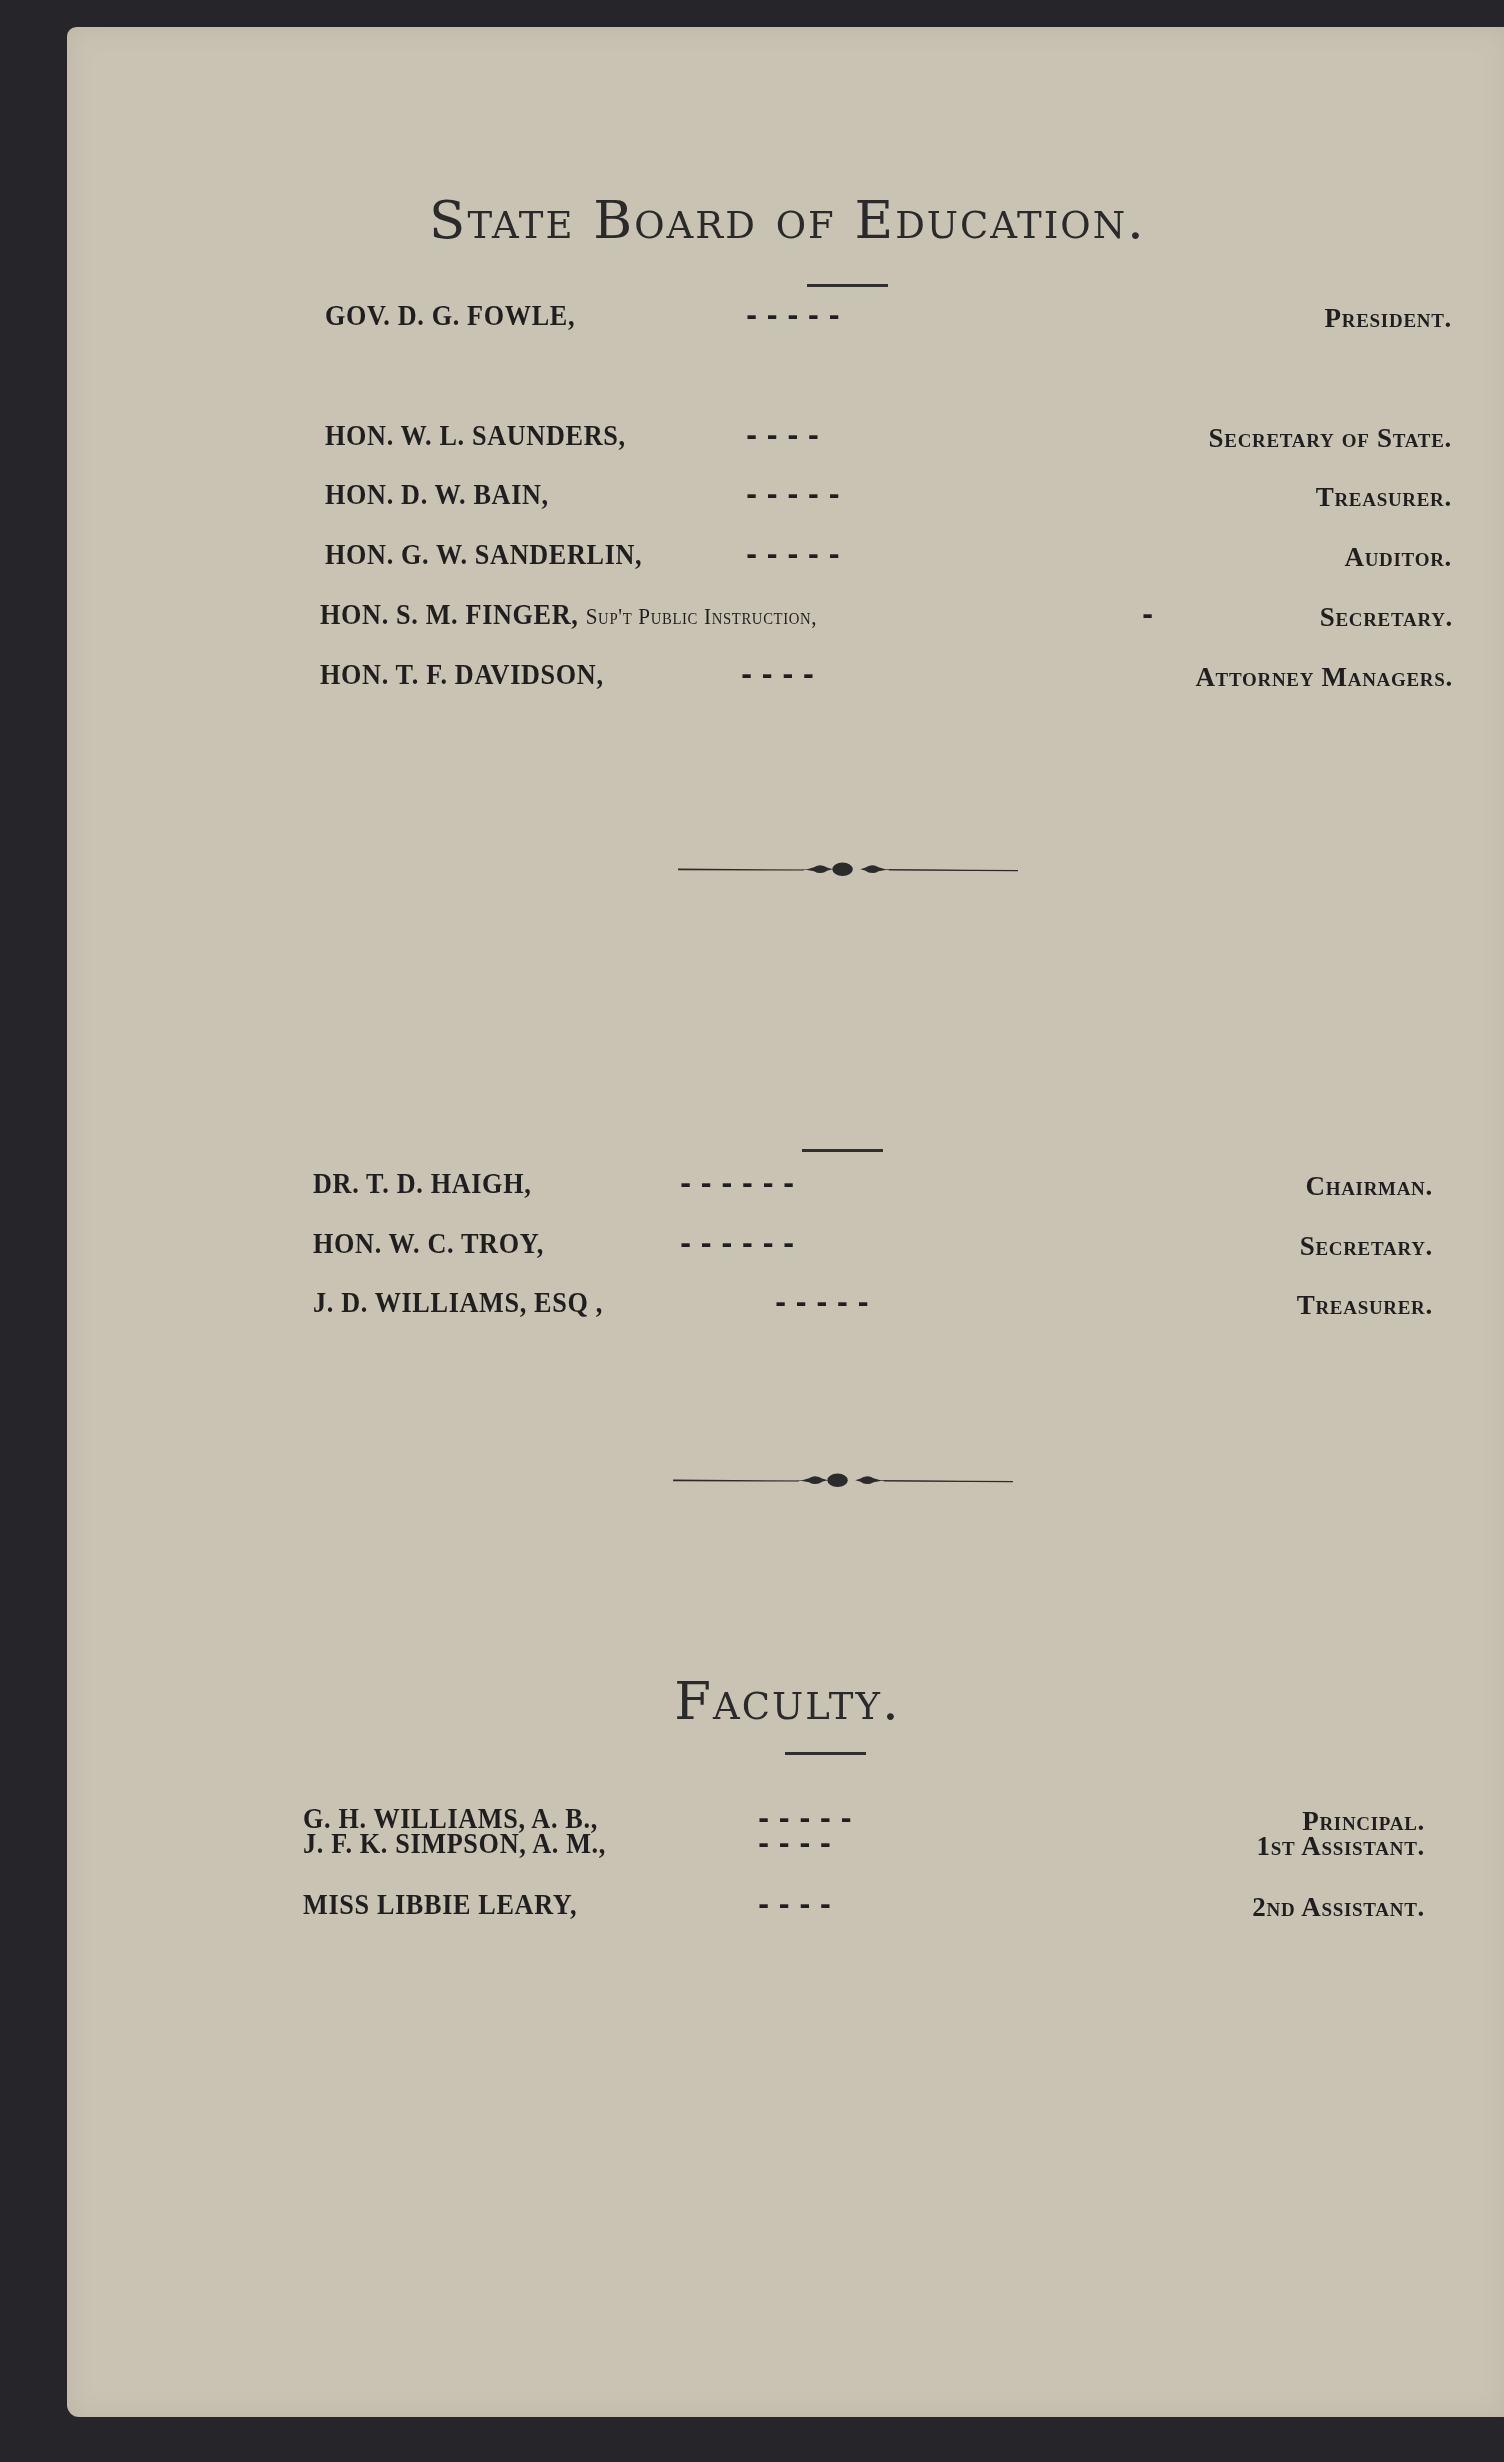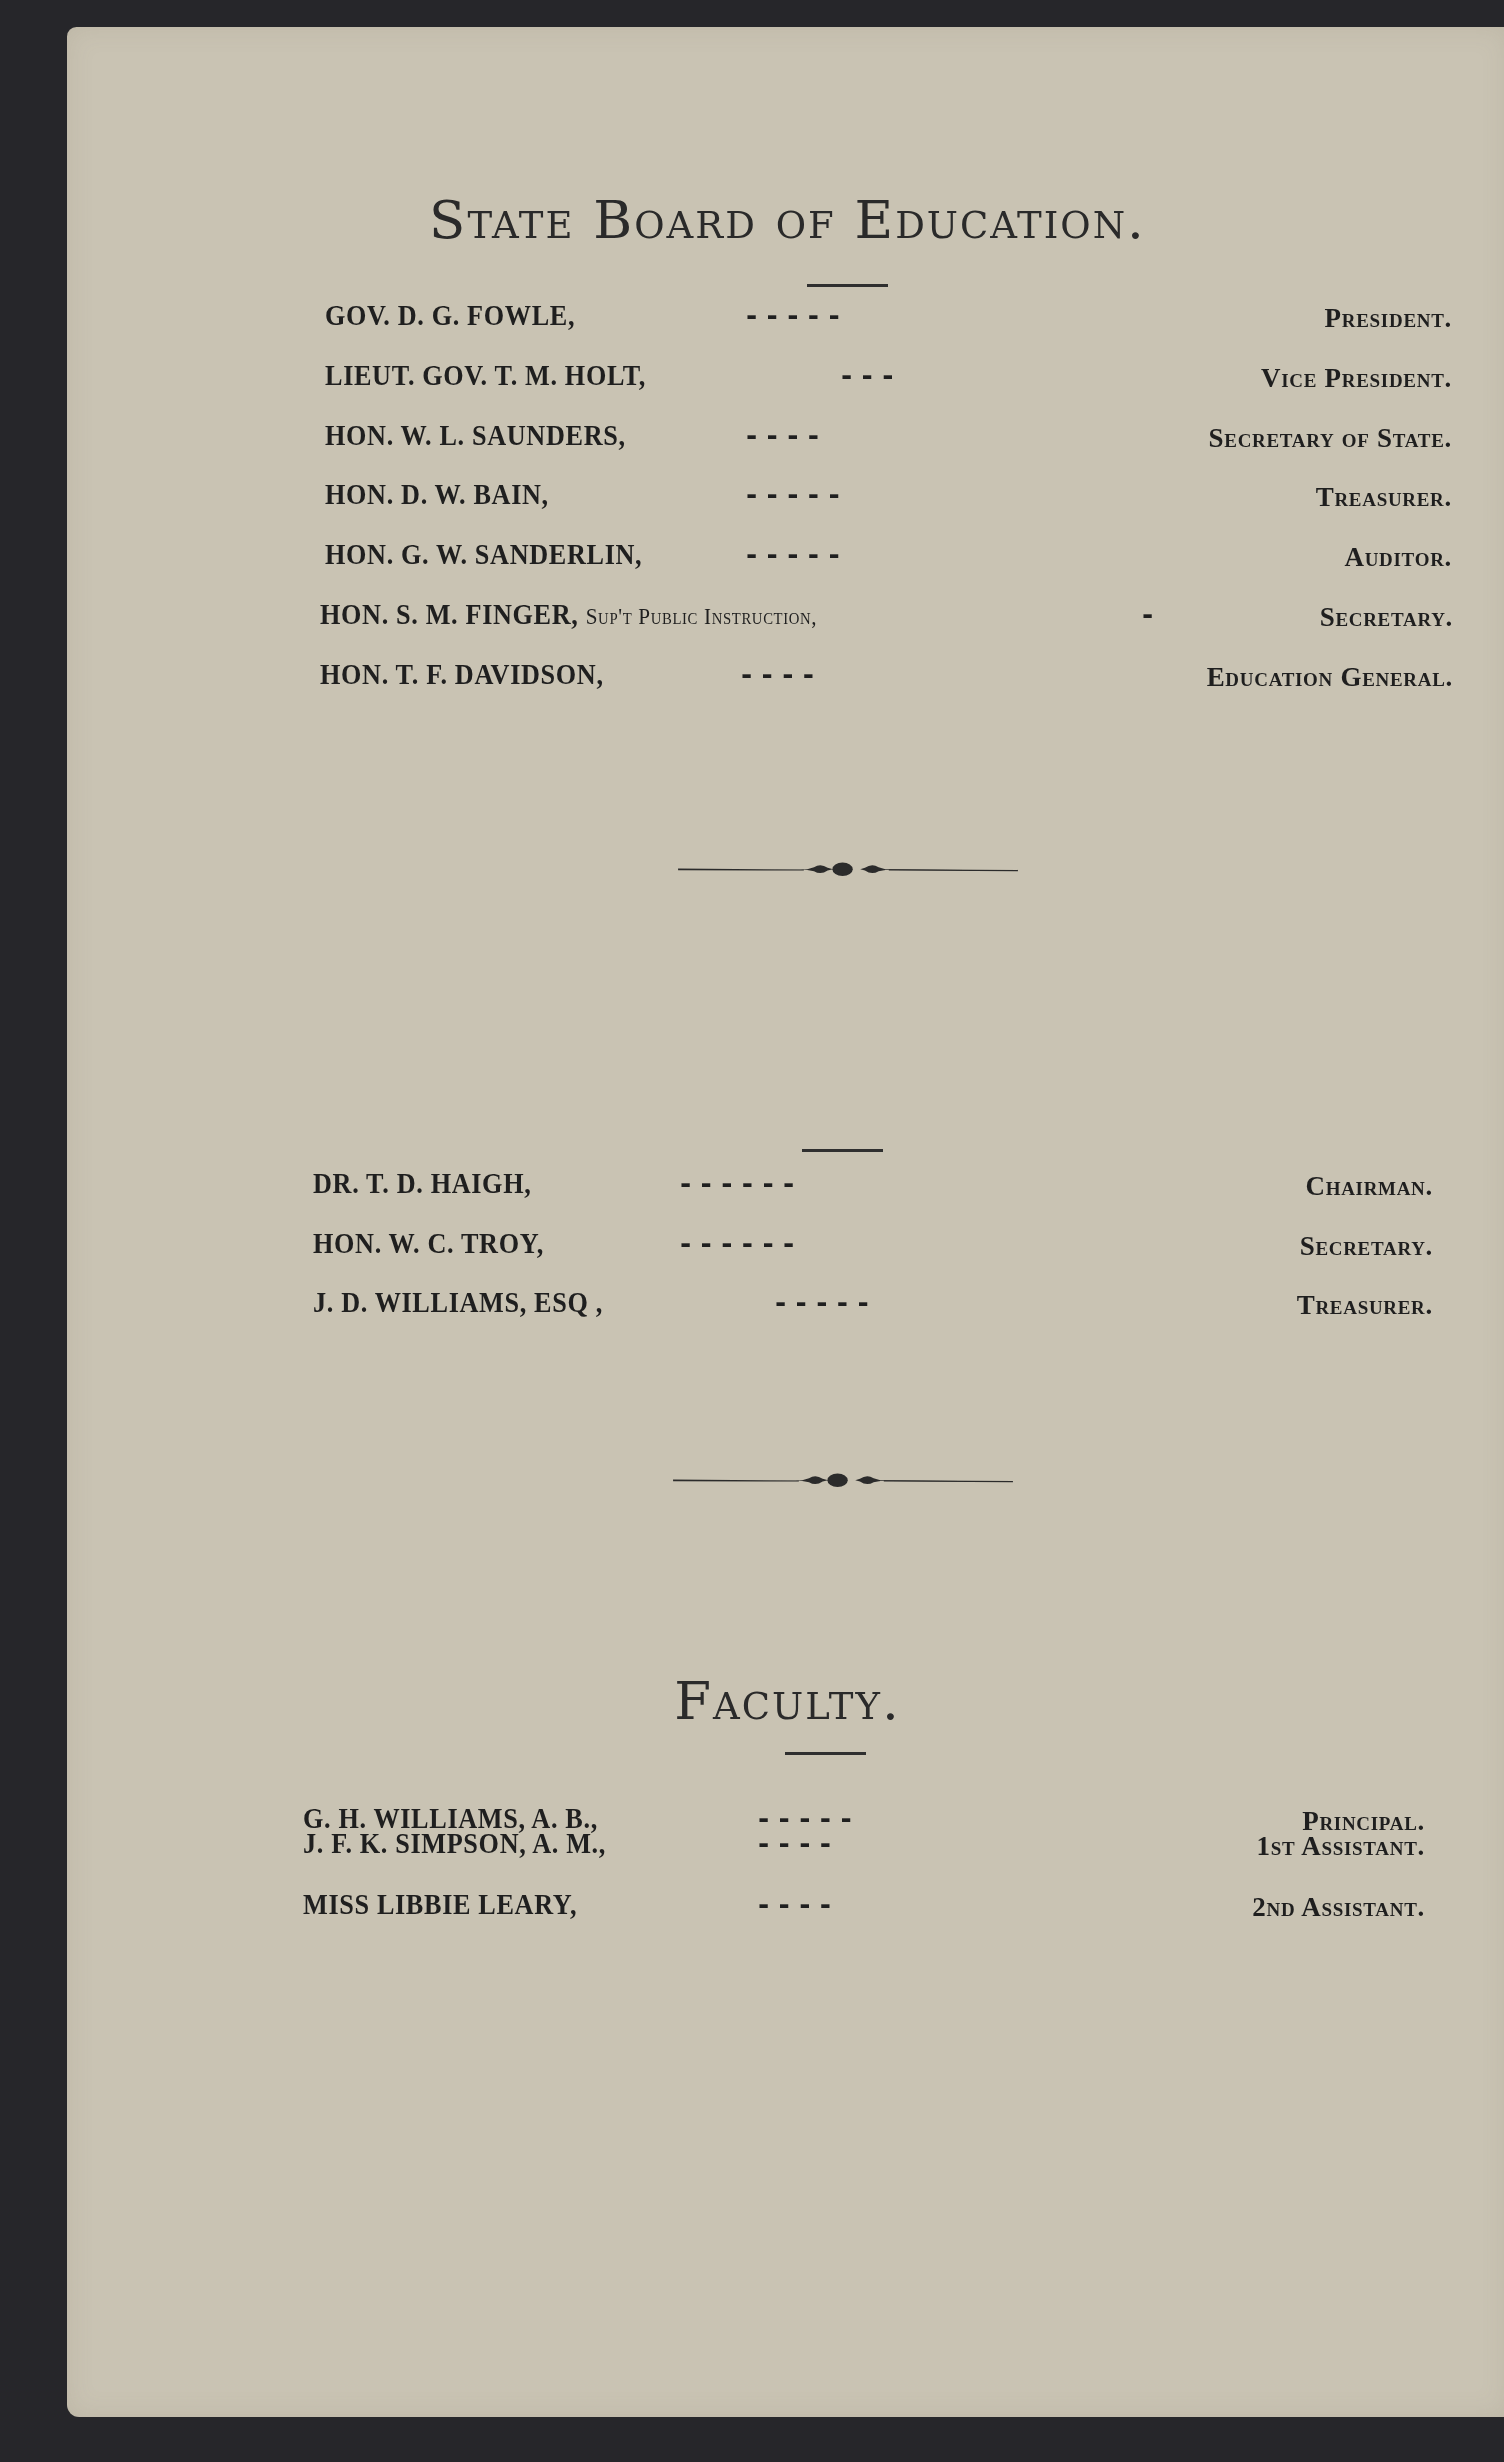--- a/index.html
+++ b/index.html
@@ -29,25 +29,20 @@
   <div class="title" style="top:162px;">
     <span class="big" style="font-variant:small-caps;">State Board of Education.</span>
   </div>
   <div class="rule" style="left:740px; top:257px;"></div>
 
   <div class="row" style="left:258px; width:1127px; top:273px;">
     <span class="name">GOV. D. G. FOWLE,</span>
     <span class="dots" style="left:421px;">-       -       -       -       -</span>
     <span class="role">President.</span>
   </div>
-  <div class="row" style="left:258px; width:1127px; top:333px;">
-    <span class="name">LIEUT. GOV. T. M. HOLT,</span>
-    <span class="dots" style="left:516px;">-       -       -</span>
-    <span class="role">Vice President.</span>
-  </div>
   <div class="row" style="left:258px; width:1127px; top:393px;">
     <span class="name">HON. W. L. SAUNDERS,</span>
     <span class="dots" style="left:421px;">-       -       -       -</span>
     <span class="role">Secretary of State.</span>
   </div>
   <div class="row" style="left:258px; width:1127px; top:452px;">
     <span class="name">HON. D. W. BAIN,</span>
     <span class="dots" style="left:421px;">-       -       -       -       -</span>
     <span class="role">Treasurer.</span>
   </div>
@@ -60,21 +55,21 @@
     <span class="name">
       <span>HON. S. M. FINGER,</span>
       <span class="extra">Sup't Public Instruction,</span>
     </span>
     <span class="dots" style="left:822px;">-</span>
     <span class="role">Secretary.</span>
   </div>
   <div class="row" style="left:253px; width:1133px; top:632px;">
     <span class="name">HON. T. F. DAVIDSON,</span>
     <span class="dots" style="left:421px;">-       -       -       -</span>
-    <span class="role">Education General.</span>
+    <span class="role">Attorney Managers.</span>
   </div>
 
   <svg class="ornament" style="left:611px; top:832px;" width="340" height="20.4" viewBox="0 0 500 30">
     <path d="M0 14 L180 16 L190 15 L200 12 Q210 6 220 13 L228 15 L220 17 Q210 24 200 18 L190 16 Z" fill="#2b2b2b"></path>
     <path d="M0 14 L185 15.5 L185 17 L0 16.5 Z" fill="#2b2b2b"></path>
     <ellipse cx="242" cy="15" rx="15" ry="10" fill="#2b2b2b"></ellipse>
     <path d="M500 17 L315 16 L305 16 L295 18 Q285 24 275 17 L268 15 L275 13 Q285 6 295 12 L305 15 Z" fill="#2b2b2b"></path>
     <path d="M500 16 L310 15 L310 17 L500 18 Z" fill="#2b2b2b"></path>
   </svg>
 

